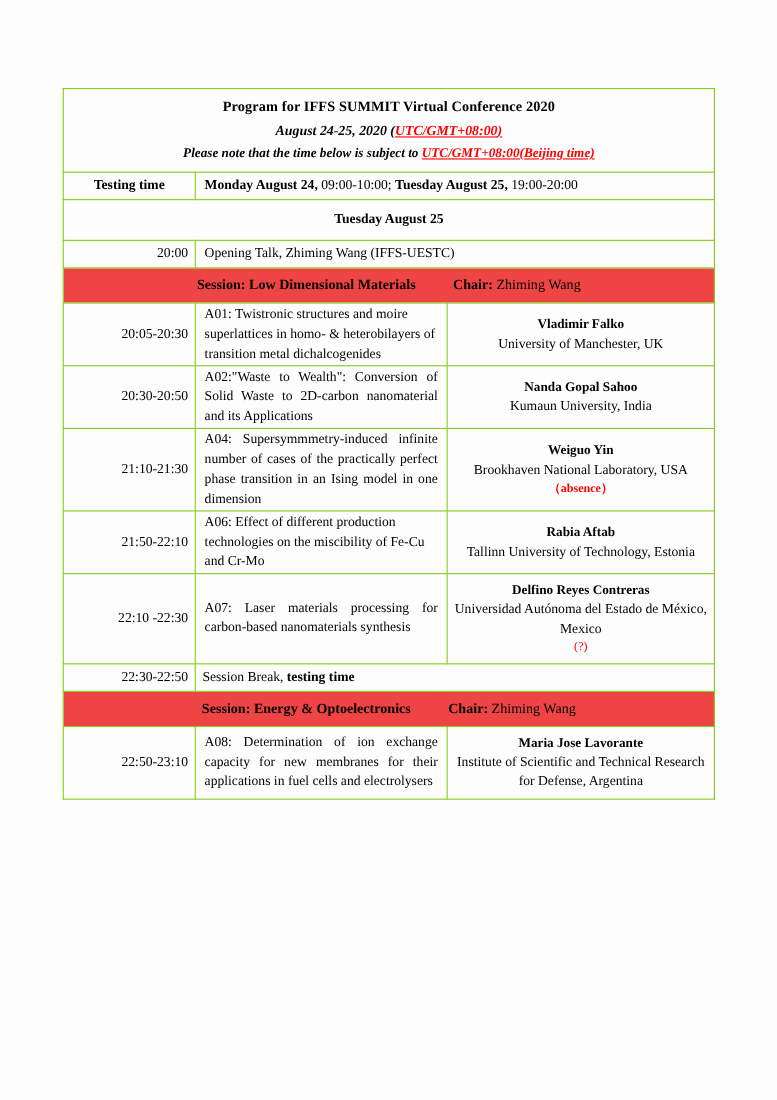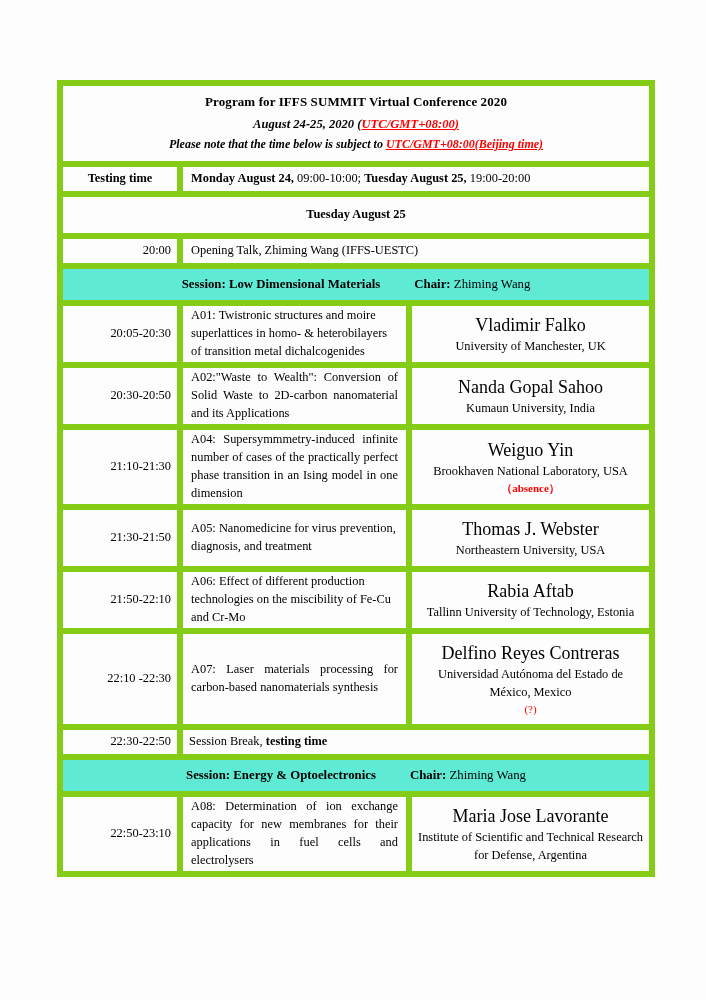--- a/index.html
+++ b/index.html
@@ -22,21 +22,21 @@
   }
   table.program {
     position: absolute;
     left: 57px;
     top: 80px;
     width: 592px;
     border-collapse: collapse;
     table-layout: fixed;
   }
   table.program td {
-    border: 6px solid #84cc16;
+    border: 1px solid #84cc16;
     padding: 3px 6px;
     vertical-align: middle;
     font-size: 12.4px;
     line-height: 1.45;
   }
   
   col.c-time  { width: 120px; }
   col.c-title { width: 229px; }
   col.c-spk   { width: 243px; }
 
@@ -84,21 +84,21 @@
   .time-cell {
     text-align: right;
     font-size: 12.4px;
   }
   .plain-cell {
     text-align: left;
     padding-left: 8px !important;
     font-size: 12.6px;
   }
   .session-row td {
-    background: #5eead4;
+    background: #ef4444;
     padding: 6px 6px !important;
   }
   .session-inner {
     display: flex;
     justify-content: center;
     align-items: baseline;
     font-size: 12.8px;
   }
   .session-name {
     font-weight: bold;
@@ -119,22 +119,22 @@
   }
   .title-cell.justify { text-align: justify; text-justify: inter-word; }
 
   .spk-cell {
     text-align: center;
     padding: 6px 6px !important;
     font-size: 12.3px;
     line-height: 1.5;
   }
   .spk-name {
-    font-weight: normal;
-    font-size: 18px;
+    font-weight: bold;
+    font-size: 12px;
   }
   .spk-aff { }
   .spk-note {
     color: #ff0000;
     font-weight: bold;
     font-size: 11px;
   }
   .spk-note.light { font-weight: normal; }
 
   .break-cell {
@@ -207,28 +207,20 @@
       <tr>
         <td class="time-cell">21:10-21:30</td>
         <td class="title-cell justify">A04: Supersymmmetry-induced infinite number of cases of the practically perfect phase transition in an Ising model in one dimension</td>
         <td class="spk-cell">
           <div class="spk-name">Weiguo Yin</div>
           <div class="spk-aff">Brookhaven National Laboratory, USA</div>
           <div class="spk-note">（absence）</div>
         </td>
       </tr>
 
-      <tr>
-        <td class="time-cell">21:30-21:50</td>
-        <td class="title-cell">A05: Nanomedicine for virus prevention, diagnosis, and treatment</td>
-        <td class="spk-cell">
-          <div class="spk-name">Thomas J. Webster</div>
-          <div class="spk-aff">Northeastern University, USA</div>
-        </td>
-      </tr>
 
       <tr>
         <td class="time-cell">21:50-22:10</td>
         <td class="title-cell">A06: Effect of different production technologies on the miscibility of Fe-Cu and Cr-Mo</td>
         <td class="spk-cell">
           <div class="spk-name">Rabia Aftab</div>
           <div class="spk-aff">Tallinn University of Technology, Estonia</div>
         </td>
       </tr>
 

